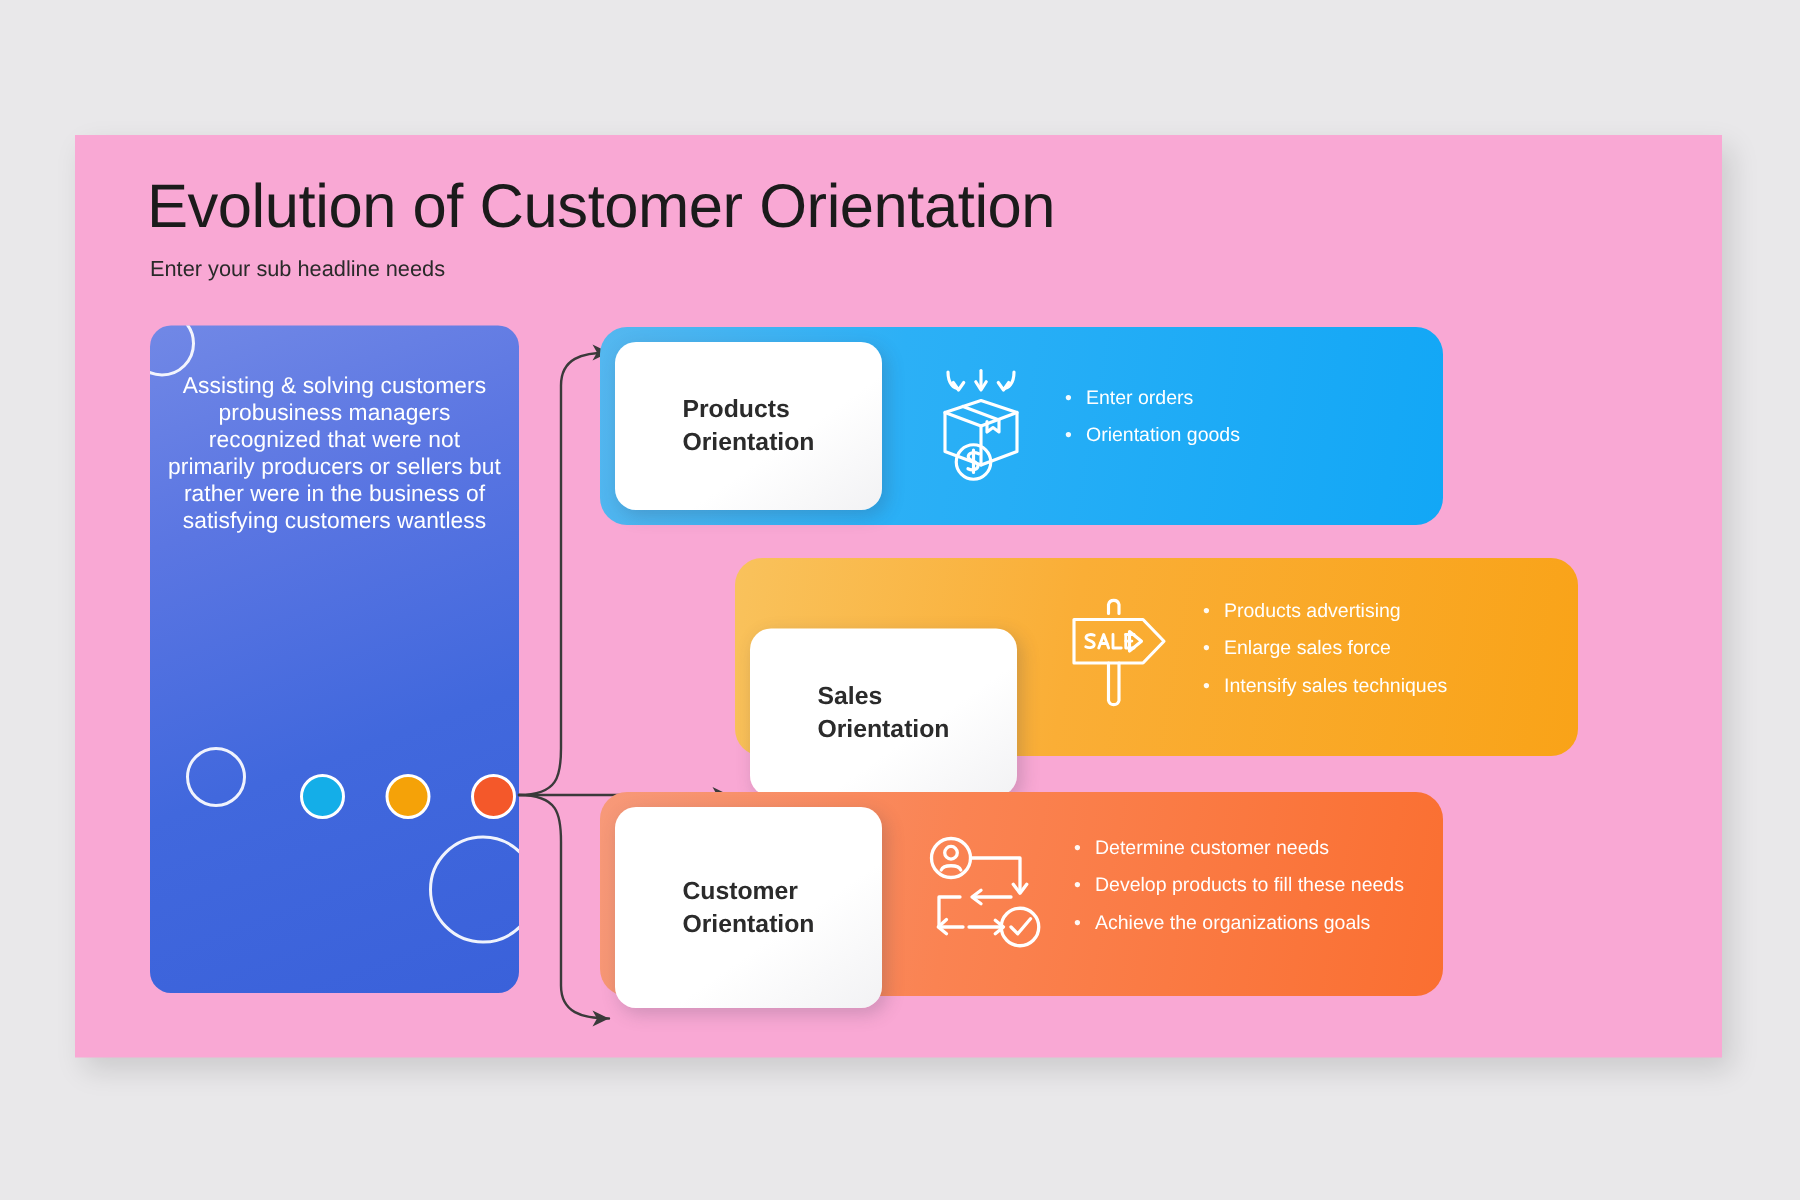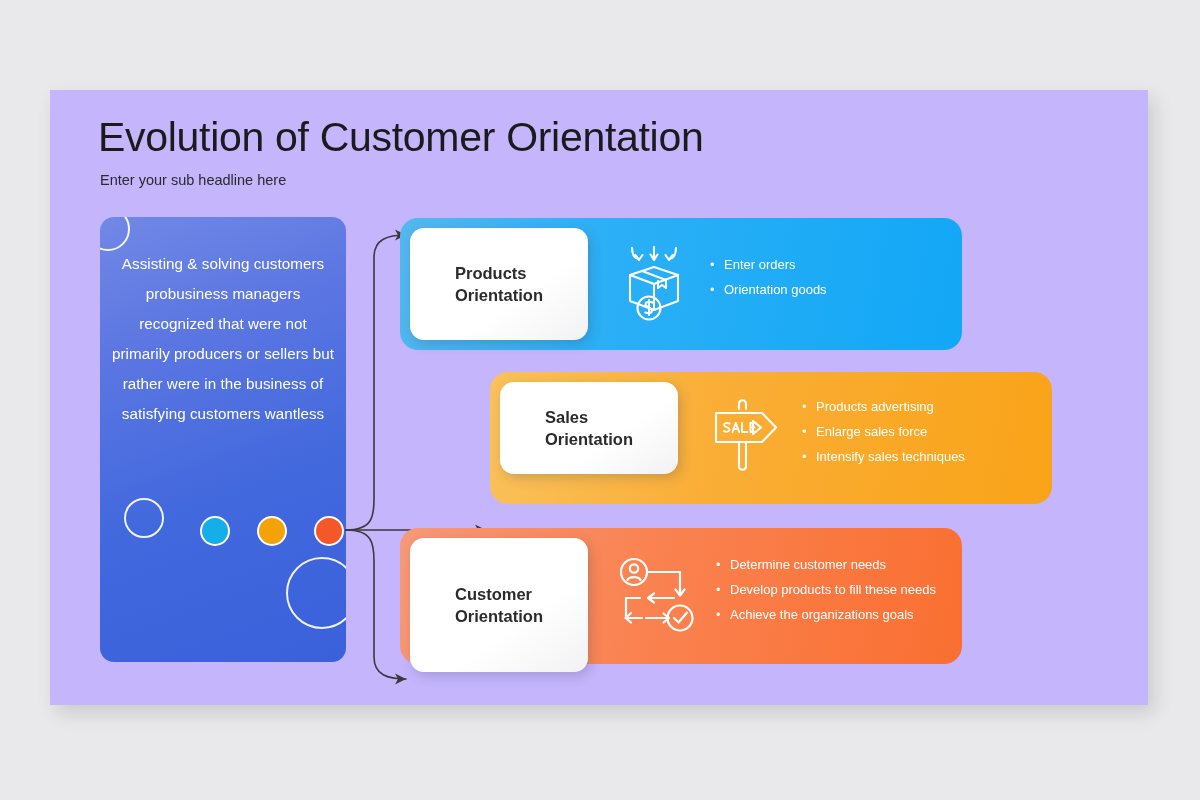--- a/index.html
+++ b/index.html
@@ -16,21 +16,21 @@
     position: relative;
   }
 
   
   #slide {
     position: absolute;
     left: 50px;
     top: 90px;
     width: 1098px;
     height: 615px;
-    background: #c4b5fd;
+    background: #f9a8d4;
     box-shadow: 6px 8px 18px rgba(0,0,0,0.13);
   }
 
   
   #page-title {
     position: absolute;
     left: 48px;
     top: 24px;
     font-size: 41px;
     font-weight: 400;
@@ -59,21 +59,21 @@
     overflow: hidden;
   }
   #intro-text {
     position: absolute;
     left: 12px;
     right: 12px;
     top: 32px;
     text-align: center;
     color: #ffffff;
     font-size: 15.2px;
-    line-height: 30px;
+    line-height: 18px;
     letter-spacing: 0.05px;
   }
   .deco-ring {
     position: absolute;
     border: 2px solid rgba(255,255,255,0.92);
     border-radius: 50%;
     background: transparent;
   }
   #ring-topleft  { left: -14px;  top: -10px;  width: 44px; height: 44px; }
   #ring-midleft  { left: 24px;   top: 281px;  width: 40px; height: 40px; }
@@ -161,21 +161,21 @@
   #row-products .bullets   { left: 310px; top: 38px; }
 
   
   #row-sales {
     left: 440px;
     top: 282px;
     width: 562px;
     height: 132px;
     background: linear-gradient(100deg, #F9C25C 0%, #FAAE36 40%, #F9A318 100%);
   }
-  #row-sales .row-label { width: 178px; height: 92px; }
+  #row-sales .row-label { width: 178px; height: 112px; margin-top: 37px; }
   #row-sales .row-icon  { left: 218px; top: 25px; width: 74px; height: 82px; }
   #row-sales .bullets   { left: 312px; top: 26px; }
 
   
   #row-customer {
     left: 350px;
     top: 438px;
     width: 562px;
     height: 136px;
     background: linear-gradient(100deg, #F79979 0%, #FA8352 42%, #FA6F31 100%);
@@ -185,21 +185,21 @@
   #row-customer .bullets   { left: 316px; top: 28px; }
 
   .icon-svg { display: block; }
 </style>
 </head>
 <body>
 
 <div id="slide">
 
   <div id="page-title">Evolution of Customer Orientation</div>
-  <div id="page-subtitle">Enter your sub headline here</div>
+  <div id="page-subtitle">Enter your sub headline needs</div>
 
   <div id="intro-panel">
     <div id="intro-text">Assisting &amp; solving customers probusiness managers recognized that were not primarily producers or sellers but rather were in the business of satisfying customers wantless</div>
     <div class="deco-ring" id="ring-topleft"></div>
     <div class="deco-ring" id="ring-midleft"></div>
     <div class="deco-ring" id="ring-bottom"></div>
     <div class="deco-dot" id="dot-cyan"></div>
     <div class="deco-dot" id="dot-amber"></div>
     <div class="deco-dot" id="dot-orange"></div>
   </div>

